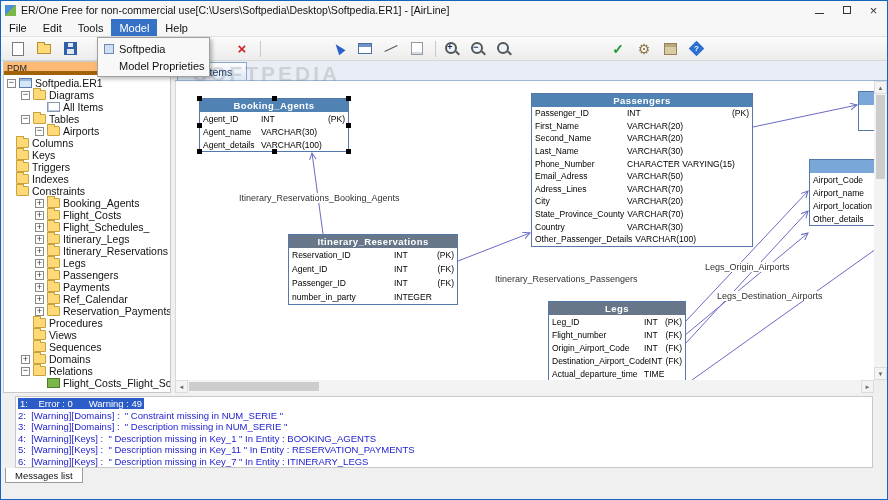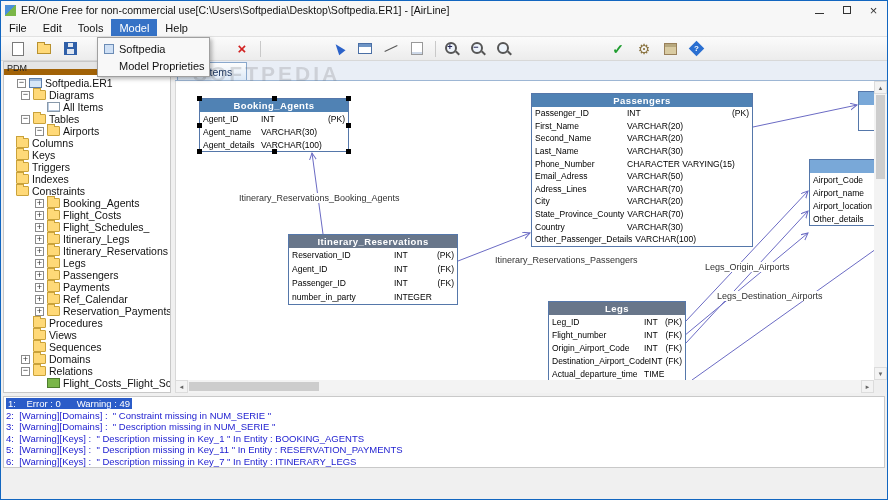--- a/index.html
+++ b/index.html
@@ -51,24 +51,24 @@
   .i-zoom .sign{position:absolute;left:2px;top:1px;width:8px;text-align:center;font-size:9px;font-weight:bold;color:#225;line-height:10px;z-index:2}
   .i-check{color:#1f9d2f;font-size:14px;font-weight:bold;line-height:1}
   .i-gear{color:#8a7340;font-size:14px;line-height:1}
   .i-gen{width:13px;height:12px;background:#d9cba2;border:1px solid #99805a;box-shadow:inset 0 3px 0 #b7a87e}
   .i-help{width:11px;height:11px;background:#2a6fd1;transform:rotate(45deg);display:flex;align-items:center;justify-content:center}
   .i-help span{transform:rotate(-45deg);color:#fff;font-size:8px;font-weight:bold}
 
   
   .main{display:flex;height:332px;background:#f0f0f0;flex:none}
   .sidepanel{width:168px;background:#fff;border:1px solid #c8c8c8;display:flex;flex-direction:column;margin-left:2px;overflow:hidden}
-  .side-header{height:13px;background:#e5e5e5;border-bottom:6px solid #a16207;font-size:9px;padding:1px 3px;color:#222;flex:none}
+  .side-header{height:13px;background:#fdba74;border-bottom:4px solid #a16207;font-size:9px;padding:1px 3px;color:#222;flex:none}
   .tree{flex:1;overflow:hidden;padding-top:2px}
   .trow{height:12px;display:flex;align-items:center;font-size:10.5px;white-space:nowrap;color:#111}
-  .lvl0{padding-left:13px}.lvl1{padding-left:17px}.lvl2{padding-left:31px}.lvl3{}
+  .lvl0{padding-left:3px}.lvl1{padding-left:17px}.lvl2{padding-left:31px}.lvl3{}
   .exp{width:9px;height:9px;margin-right:3px;flex:none;position:relative}
   .exp.box{border:1px solid #8a8a8a;background:#fff}
   .exp.box::before{position:absolute;left:0;top:-2px;width:7px;text-align:center;font-size:9px;line-height:11px;color:#333}
   .exp.plus::before{content:"+"}
   .exp.minus::before{content:"−";top:-3px}
   .ic{width:13px;height:10px;margin-right:3px;flex:none;position:relative}
   .ic.folder{background:#ffd978;border:1px solid #caa23a;border-radius:1px}
   .ic.folder::before{content:"";position:absolute;left:-1px;top:-3px;width:6px;height:2px;background:#ffd978;border:1px solid #caa23a;border-bottom:none}
   .ic.model{background:#d6e6f7;border:1px solid #5a7ca8;box-shadow:inset 0 2px 0 #9db9dc}
   .ic.diagram{background:#fff;border:1px solid #8899aa;box-shadow:inset 1px -1px 0 #b9cbe2}
@@ -101,21 +101,21 @@
   .vscroll{grid-column:2;grid-row:2;background:#f3f3f3;display:flex;flex-direction:column}
   .hscroll{grid-column:1;grid-row:3;background:#f3f3f3;display:flex}
   .corner{grid-column:2;grid-row:3;background:#efefef}
   .sb-btn{width:13px;height:13px;background:#f3f3f3;border:1px solid #dcdcdc;color:#666;font-size:6px;display:flex;align-items:center;justify-content:center;flex:none}
   .vthumb{height:84px;background:#cdcdcd;margin:1px 2px}
   .hthumb{width:130px;background:#cdcdcd;margin:2px 1px}
   .sb-track{flex:1}
 
   
   .hsplit{height:3px;background:#f0f0f0;flex:none}
-  .messages{height:72px;background:#fff;border:1px solid #c9c9c9;margin:0 2px;overflow:hidden;padding:1px 2px;flex:none}
+  .messages{height:72px;background:#fff;border:1px solid #c9c9c9;margin:0 14px;overflow:hidden;padding:1px 2px;flex:none}
   .msg-row{height:11.5px;font-size:9.5px;color:#1c1ccf;white-space:pre;display:flex;align-items:center}
   .msg-row .sel{background:#2b5cc8;color:#fff;padding:0 2px}
   .msgtabbar{height:17px;background:#f0f0f0;display:flex;align-items:flex-start;padding-left:4px;flex:none}
   .msgtab{height:15px;background:#fff;border:1px solid #9a9a9a;border-top:none;font-size:9.5px;padding:0 9px;display:flex;align-items:center;color:#111}
   .statusbar{height:13px;background:#f0f0f0;border-top:1px solid #d5d5d5;font-size:9px;display:flex;align-items:center;padding-left:5px;color:#222;flex:1}
 </style>
 </head>
 <body>
 
 <div class="window">
@@ -366,21 +366,21 @@
           <line x1="147" y1="153" x2="136" y2="72" stroke="#6b6bc4" stroke-width="1" marker-end="url(#arr)"></line>
           <line x1="282" y1="180" x2="354" y2="152" stroke="#6b6bc4" stroke-width="1" marker-end="url(#arr)"></line>
           <line x1="510" y1="240" x2="632" y2="110" stroke="#6b6bc4" stroke-width="1" marker-end="url(#arr)"></line>
           <line x1="510" y1="262" x2="632" y2="130" stroke="#6b6bc4" stroke-width="1" marker-end="url(#arr)"></line>
           <line x1="577" y1="46" x2="681" y2="24" stroke="#6b6bc4" stroke-width="1" marker-end="url(#arr)"></line>
           <line x1="455" y1="299" x2="632" y2="152" stroke="#6b6bc4" stroke-width="1" marker-end="url(#arr)"></line>
           <line x1="516" y1="299" x2="700" y2="168" stroke="#6b6bc4" stroke-width="1"></line>
         </svg>
 
         <span class="rel-label" style="left:62px;top:112px">Itinerary_Reservations_Booking_Agents</span>
-        <span class="rel-label" style="left:318px;top:174px">Itinerary_Reservations_Passengers</span>
+        <span class="rel-label" style="left:318px;top:193px">Itinerary_Reservations_Passengers</span>
         <span class="rel-label" style="left:528px;top:181px">Legs_Origin_Airports</span>
         <span class="rel-label" style="left:540px;top:210px">Legs_Destination_Airports</span>
 
         <div class="entity e-ba" style="left:23px;top:17px;width:150px;--nw:58px">
           <span class="handle h-tl"></span>
             <span class="handle h-tm"></span>
             <span class="handle h-tr"></span>
           <span class="handle h-ml"></span>
             <span class="handle h-mr"></span>
           <span class="handle h-bl"></span>
@@ -557,15 +557,18 @@
   <div class="hsplit"></div>
 
   <div class="messages">
     <div class="msg-row"><span class="sel">1:    Error : 0      Warning : 49</span></div>
     <div class="msg-row"><span>2:  [Warning][Domains] :  " Constraint missing in NUM_SERIE "</span></div>
     <div class="msg-row"><span>3:  [Warning][Domains] :  " Description missing in NUM_SERIE "</span></div>
     <div class="msg-row"><span>4:  [Warning][Keys] :  " Description missing in Key_1 " In Entity : BOOKING_AGENTS</span></div>
     <div class="msg-row"><span>5:  [Warning][Keys] :  " Description missing in Key_11 " In Entity : RESERVATION_PAYMENTS</span></div>
     <div class="msg-row"><span>6:  [Warning][Keys] :  " Description missing in Key_7 " In Entity : ITINERARY_LEGS</span></div>
   </div>
+  <div class="msgtabbar">
+    <span class="msgtab">Messages list</span>
+  </div>
 
 
 </div>
 
 </body></html>

